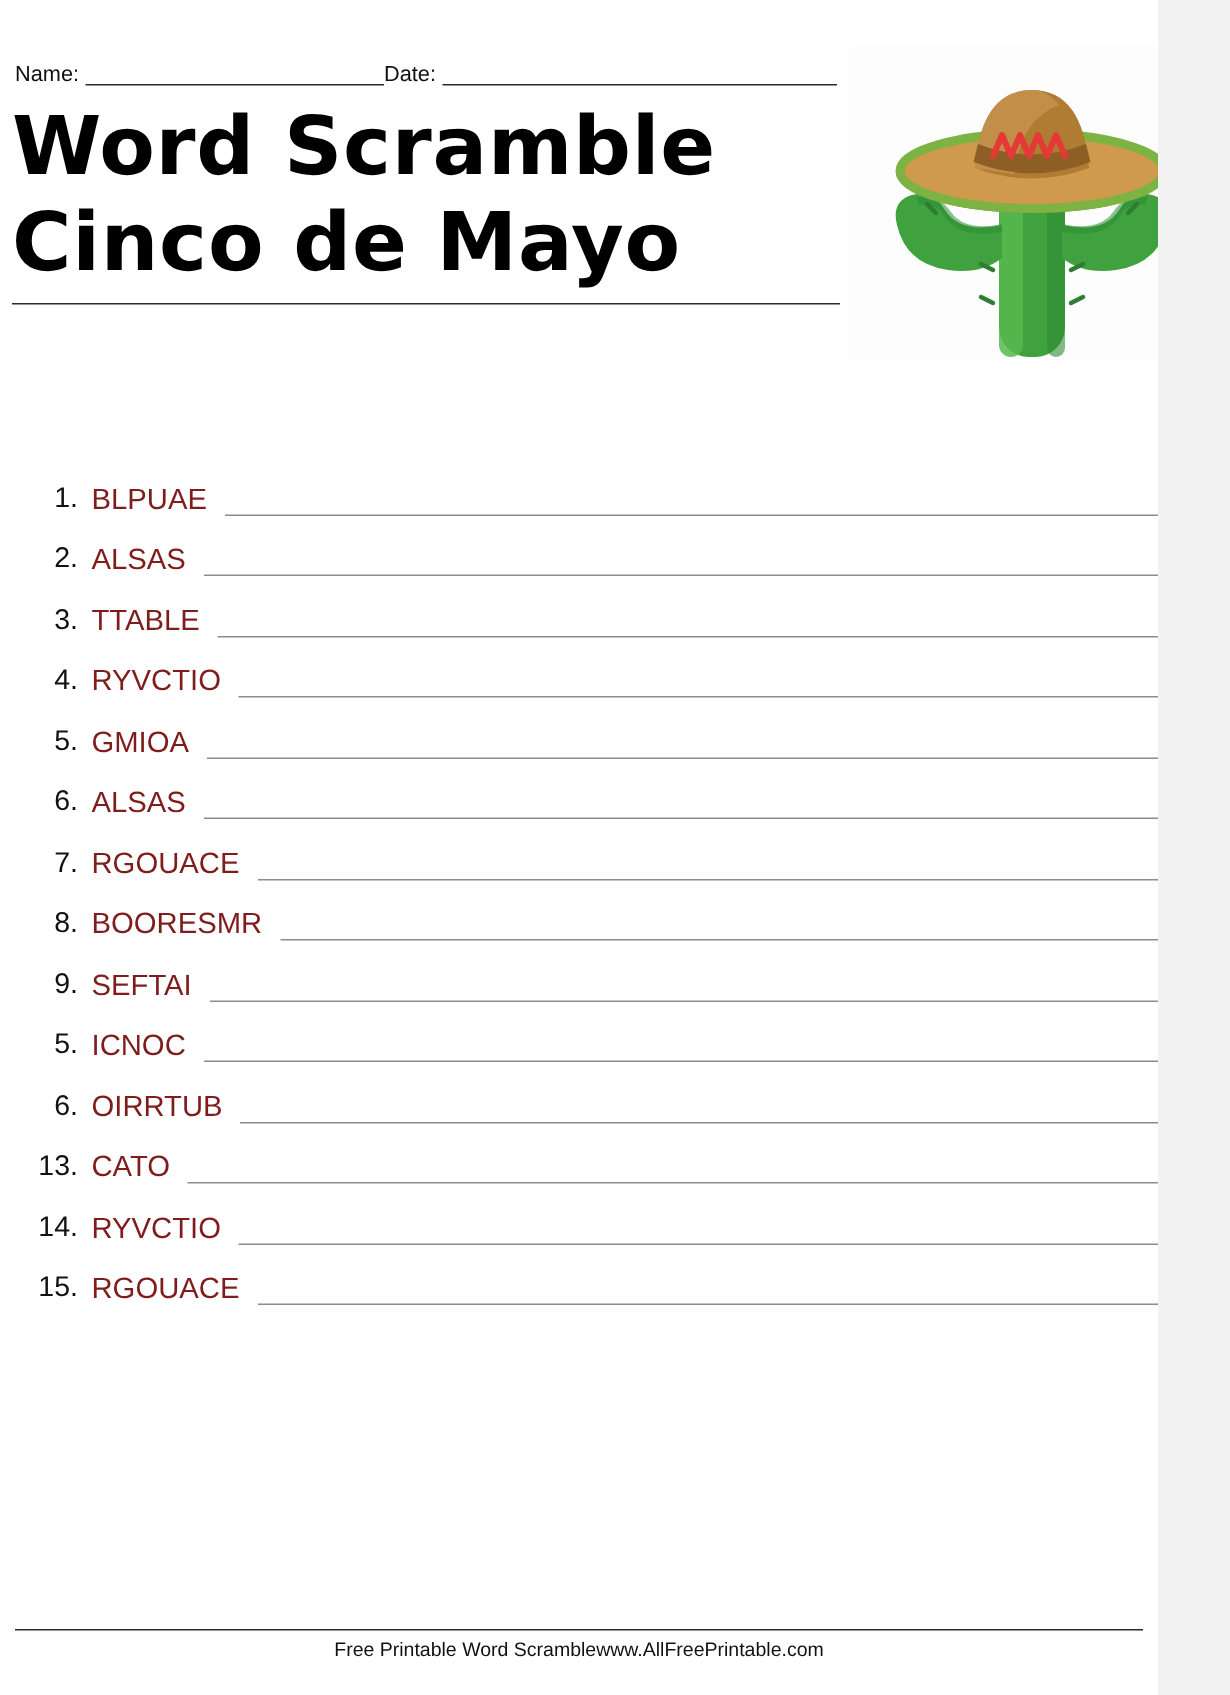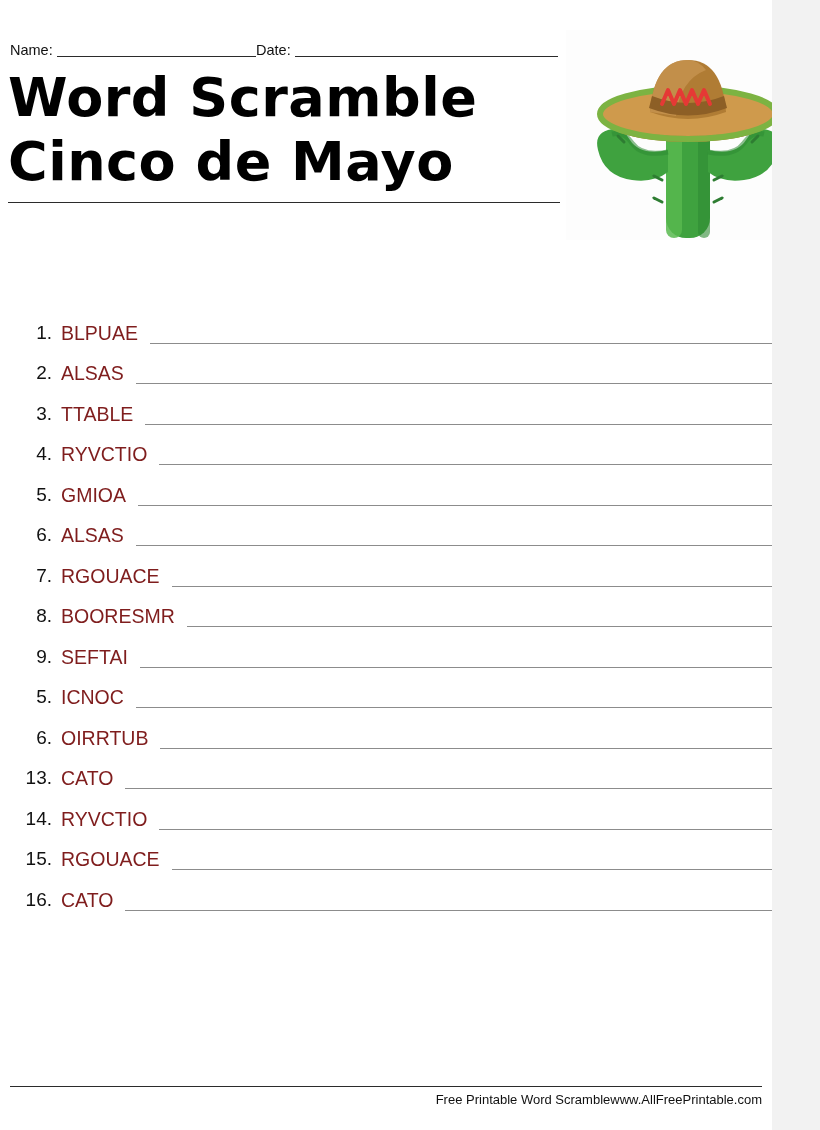--- a/index.html
+++ b/index.html
@@ -131,21 +131,21 @@
     right: 10px;
     bottom: 18px;
     height: 26px;
   }
   .footer-rule {
     border-top: 1px solid #2b2b2b;
     width: 100%;
   }
   .footer-inner {
     display: flex;
-    justify-content: flex-end;
+    justify-content: center;
     align-items: center;
     padding-top: 5px;
     font-size: 13px;
     color: #111;
   }
 </style>
 </head>
 <body>
 
 <div class="page">
@@ -271,25 +271,20 @@
     <div class="word-row">
       <span class="word-num">14.</span>
       <span class="word-text">RYVCTIO</span>
       <span class="word-rule"></span>
     </div>
     <div class="word-row">
       <span class="word-num">15.</span>
       <span class="word-text">RGOUACE</span>
       <span class="word-rule"></span>
     </div>
-    <div class="word-row">
-      <span class="word-num">16.</span>
-      <span class="word-text">CATO</span>
-      <span class="word-rule"></span>
-    </div>
   </div>
 
   <div class="footer">
     <div class="footer-rule"></div>
     <div class="footer-inner">
       <span>Free Printable Word Scramble</span>
       <span>www.AllFreePrintable.com</span>
     </div>
   </div>
 

